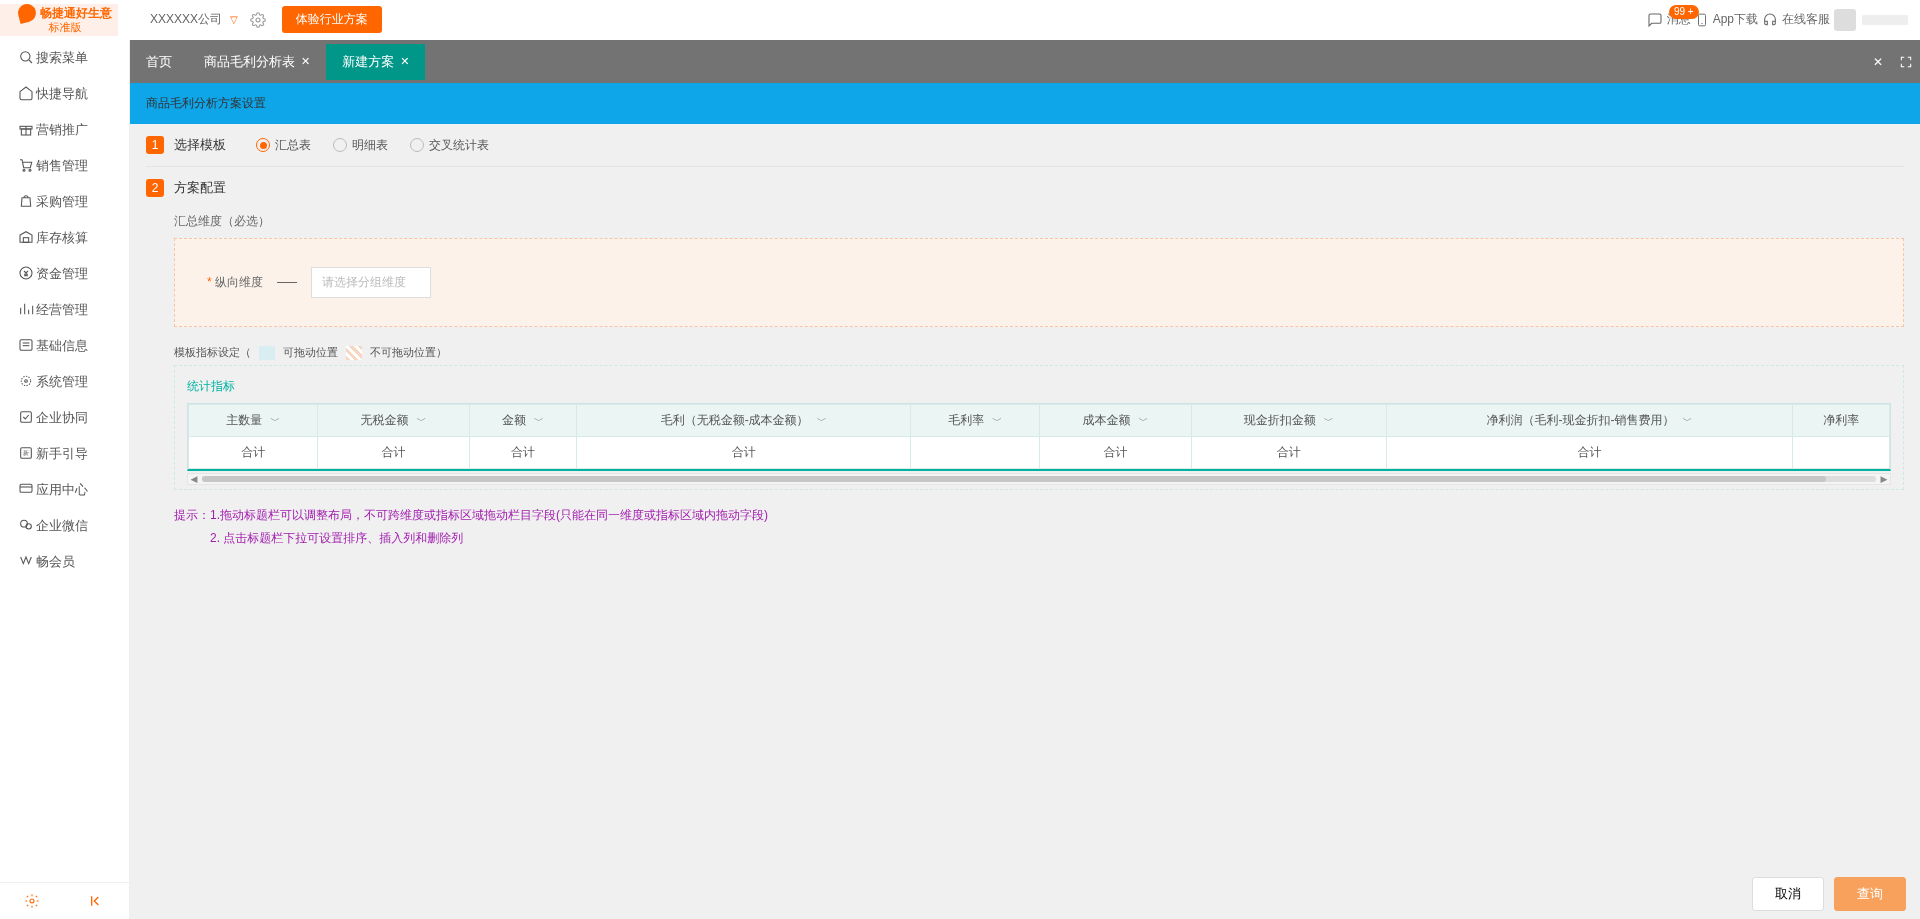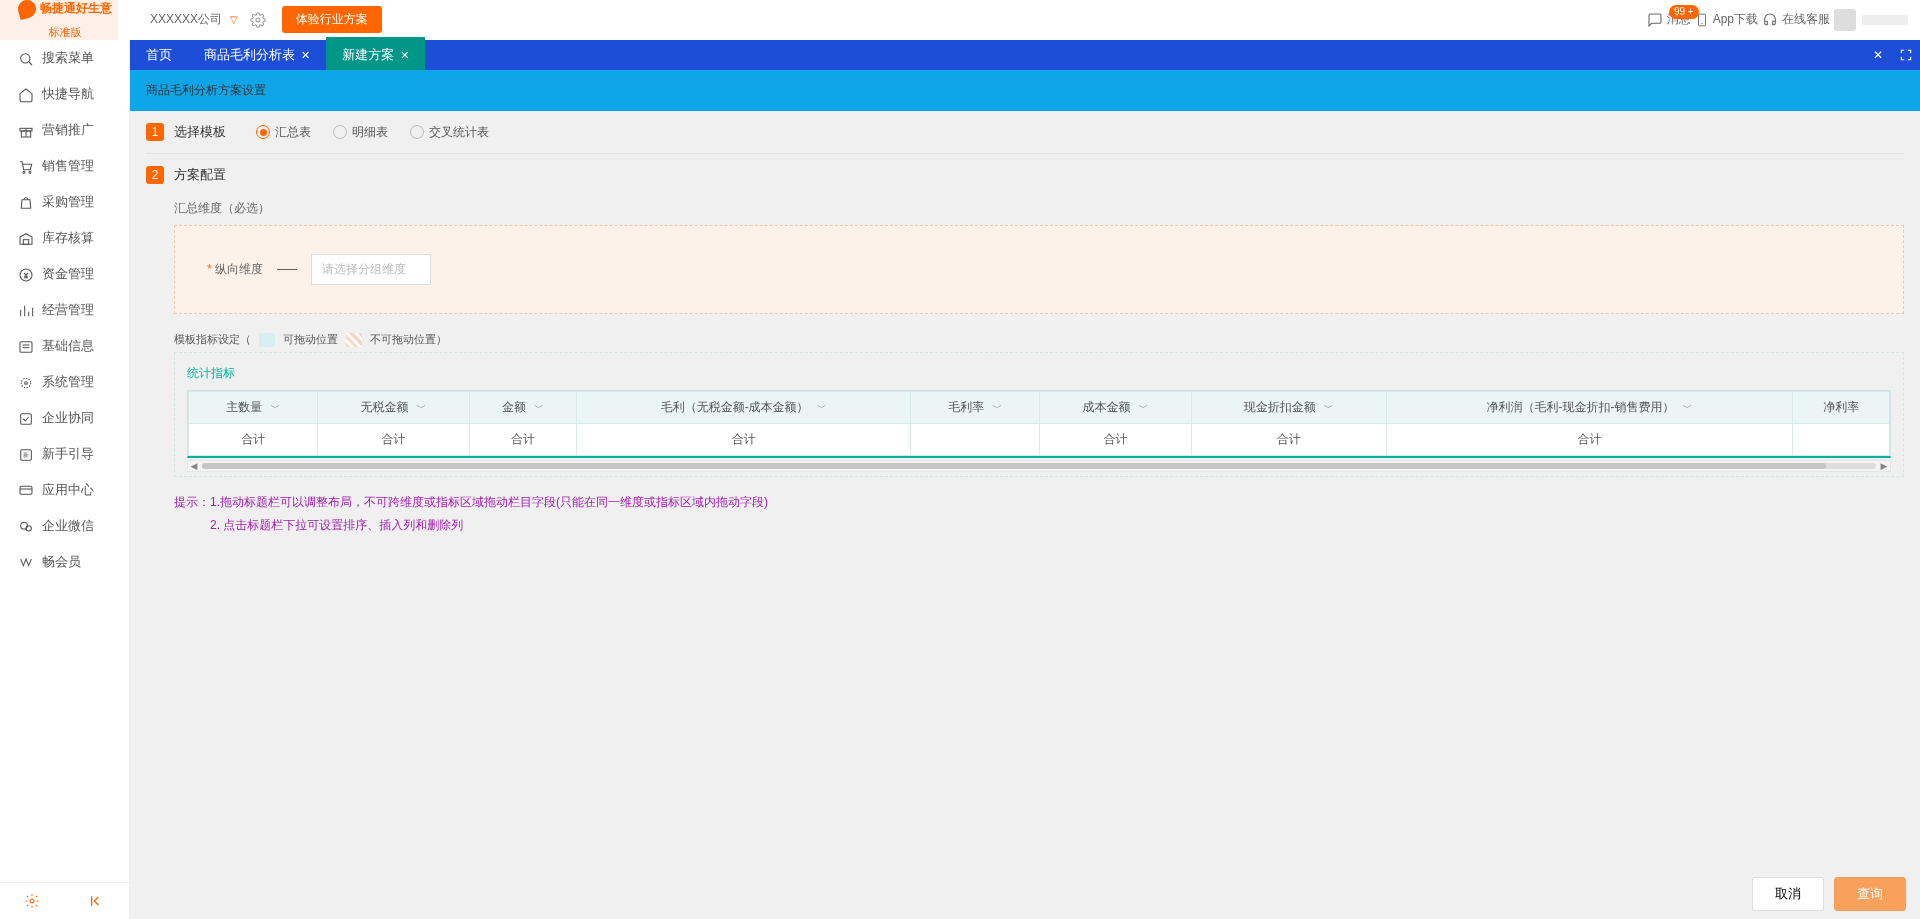--- a/index.html
+++ b/index.html
@@ -1,50 +1,50 @@
 <!DOCTYPE html>
 <html><head>
 <meta charset="utf-8">
 <style>
 * { box-sizing: border-box; margin: 0; padding: 0; }
 body { font-family: "Microsoft YaHei", "PingFang SC", sans-serif; font-size: 12px; color: #333; background: #fff; overflow: hidden; }
 
 
 .header { height: 40px; display: flex; align-items: center; padding: 0 12px; border-bottom: 1px solid transparent; }
-.logo-area { width: 118px; display: flex; flex-direction: column; align-items: center; background: #fef0e8; height: 40px; justify-content: space-between; margin-left: -12px; padding-left: 12px; }
+.logo-area { width: 118px; display: flex; flex-direction: column; align-items: center; background: #fef0e8; height: 32px; justify-content: center; margin-left: -12px; padding-left: 12px; }
 .logo-top { display: flex; align-items: center; gap: 4px; }
 .logo-mark { width: 18px; height: 18px; background: #f60; border-radius: 50% 50% 50% 0; transform: rotate(-15deg); }
 .logo-text { color: #f60; font-size: 12px; font-weight: 600; }
 .logo-sub { color: #f60; font-size: 11px; margin-top: -2px; }
 .company-select { margin-left: 32px; display: flex; align-items: center; gap: 8px; cursor: pointer; }
 .company-name { color: #666; }
 .chev-down { color: #f60; font-size: 10px; }
 .gear { color: #999; margin-left: 12px; cursor: pointer; }
 .btn-orange-sm { background: #f60; color: #fff; padding: 5px 14px; border-radius: 3px; margin-left: 16px; cursor: pointer; border: none; font-size: 12px; }
 .header-right { margin-left: auto; display: flex; align-items: center; gap: 4px; }
 .hr-item { display: flex; align-items: center; gap: 4px; color: #666; cursor: pointer; position: relative; }
 .badge { position: absolute; top: -6px; right: -8px; background: #f60; color: #fff; border-radius: 8px; padding: 0 5px; font-size: 10px; line-height: 14px; }
 .avatar-area { display: flex; align-items: center; gap: 6px; }
 .avatar-ic { width: 22px; height: 22px; background: #ddd; border-radius: 3px; }
 
 
 .layout { display: flex; height: calc(100vh - 40px); }
 
 
 .sidebar { width: 130px; background: #fff; border-right: 1px solid #eee; display: flex; flex-direction: column; }
-.side-item { display: flex; align-items: flex-end; gap: 8px; padding: 9px 18px; color: #555; cursor: pointer; font-size: 13px; }
+.side-item { display: flex; align-items: flex-start; gap: 2px; padding: 9px 18px; color: #555; cursor: pointer; font-size: 13px; }
 .side-icon { width: 16px; height: 16px; color: #555; flex-shrink: 0; }
 .side-bottom { margin-top: auto; border-top: 1px solid #eee; display: flex; }
 .side-bottom-btn { flex: 1; text-align: center; padding: 10px 0; color: #f60; cursor: pointer; }
 
 
 .main { flex: 1; display: flex; flex-direction: column; background: #f0f0f0; position: relative; min-width: 0; }
 
 
-.tabbar { background: #1d4ed8; display: flex; align-items: center; height: 30px; }
+.tabbar { background: #737373; display: flex; align-items: center; height: 43px; }
 .tab { padding: 0 16px; height: 36px; display: flex; align-items: center; gap: 6px; color: #fff; cursor: pointer; font-size: 13px; }
 .tab.active { background: #009688; }
 .tab-close { font-size: 11px; cursor: pointer; }
 .tabbar-right { margin-left: auto; display: flex; }
 .tabbar-btn { width: 28px; height: 36px; display: flex; align-items: center; justify-content: center; color: #fff; cursor: pointer; }
 
 
 .content { flex: 1; padding: 0; overflow: auto; }
 .subheader { padding: 12px 16px; color: #333; font-size: 12px; background: #0ea5e9; }
 .page-body { padding: 0 16px 16px; }

